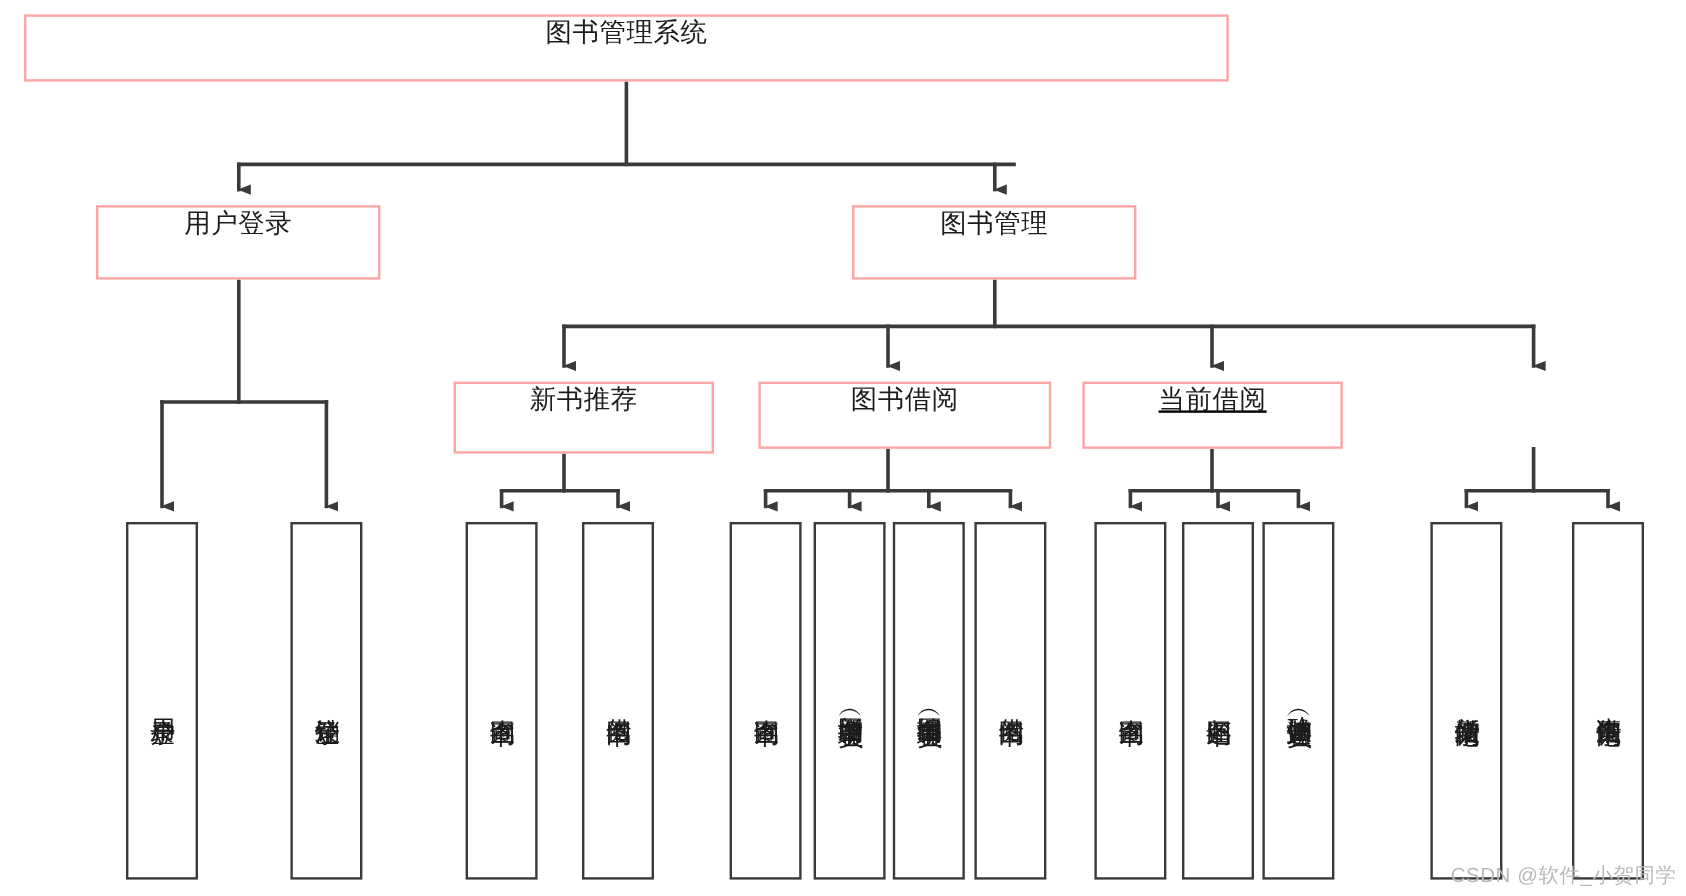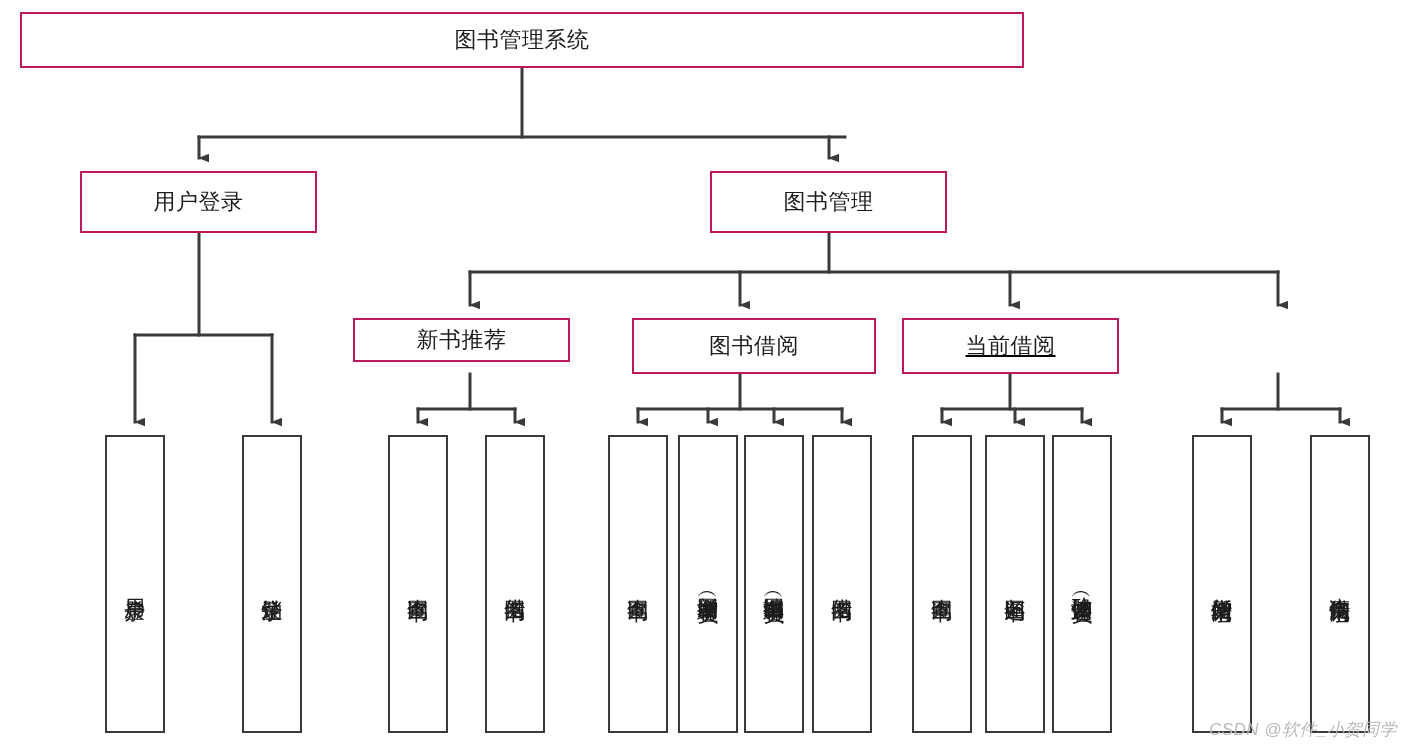--- a/index.html
+++ b/index.html
@@ -17,23 +17,23 @@
   #diagram-root {
     position: absolute;
     left: 0; top: 0;
     width: 1405px;
     height: 747px;
   }
   .node-box {
     position: absolute;
     box-sizing: border-box;
     background: #ffffff;
-    border: 2px solid #be185d;
+    border: 2px solid #fca5a5;
     display: flex;
-    align-items: center;
+    align-items: flex-start;
     justify-content: center;
   }
   .node-label-h {
     font-size: 22px;
     color: #1c1c1c;
     line-height: 1.2;
     letter-spacing: 0.5px;
     white-space: nowrap;
   }
   .leaf-box {
@@ -64,21 +64,20 @@
   }
   #watermark {
     position: absolute;
     right: 8px;
     bottom: 6px;
     font-size: 17px;
     color: #b9b9b9;
     letter-spacing: 0.5px;
     white-space: nowrap;
     pointer-events: none;
-    font-style: italic;
   }
 </style>
 </head>
 <body>
 
 <div id="diagram-root">
 
   <svg id="connectors" viewBox="0 0 1405 747">
     <defs>
       <marker id="arrowhead" markerWidth="9" markerHeight="11" refX="4.5" refY="10" orient="auto" markerUnits="userSpaceOnUse">
@@ -145,21 +144,21 @@
     <span class="node-label-h">图书管理系统</span>
   </div>
 
   <div class="node-box" style="left:80px; top:171px; width:237px; height:62px;">
     <span class="node-label-h">用户登录</span>
   </div>
   <div class="node-box" style="left:710px; top:171px; width:237px; height:62px;">
     <span class="node-label-h">图书管理</span>
   </div>
 
-  <div class="node-box" style="left:353px; top:318px; width:217px; height:44px;">
+  <div class="node-box" style="left:378px; top:318px; width:217px; height:60px;">
     <span class="node-label-h">新书推荐</span>
   </div>
   <div class="node-box" style="left:632px; top:318px; width:244px; height:56px;">
     <span class="node-label-h">图书借阅</span>
   </div>
   <div class="node-box" style="left:902px; top:318px; width:217px; height:56px;text-decoration:underline;">
     <span class="node-label-h">当前借阅</span>
   </div>
 
   <div class="leaf-box" style="left:105px; top:435px; width:60px; height:298px;">

